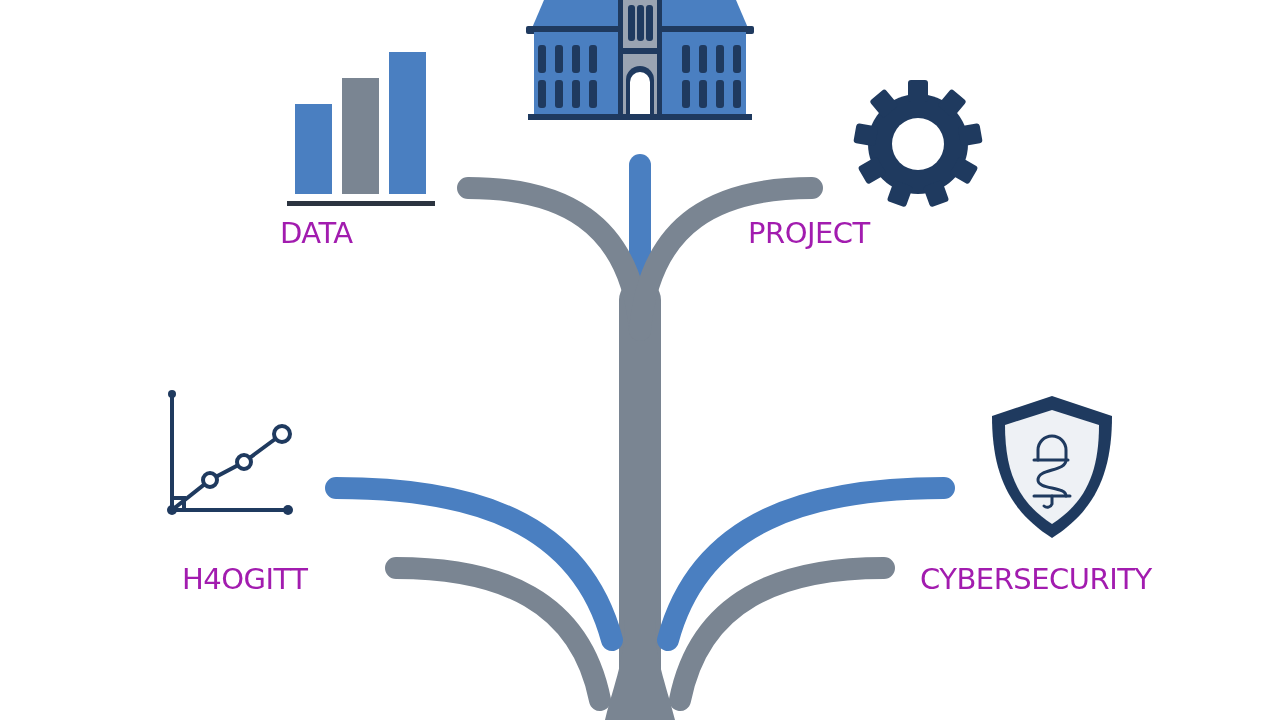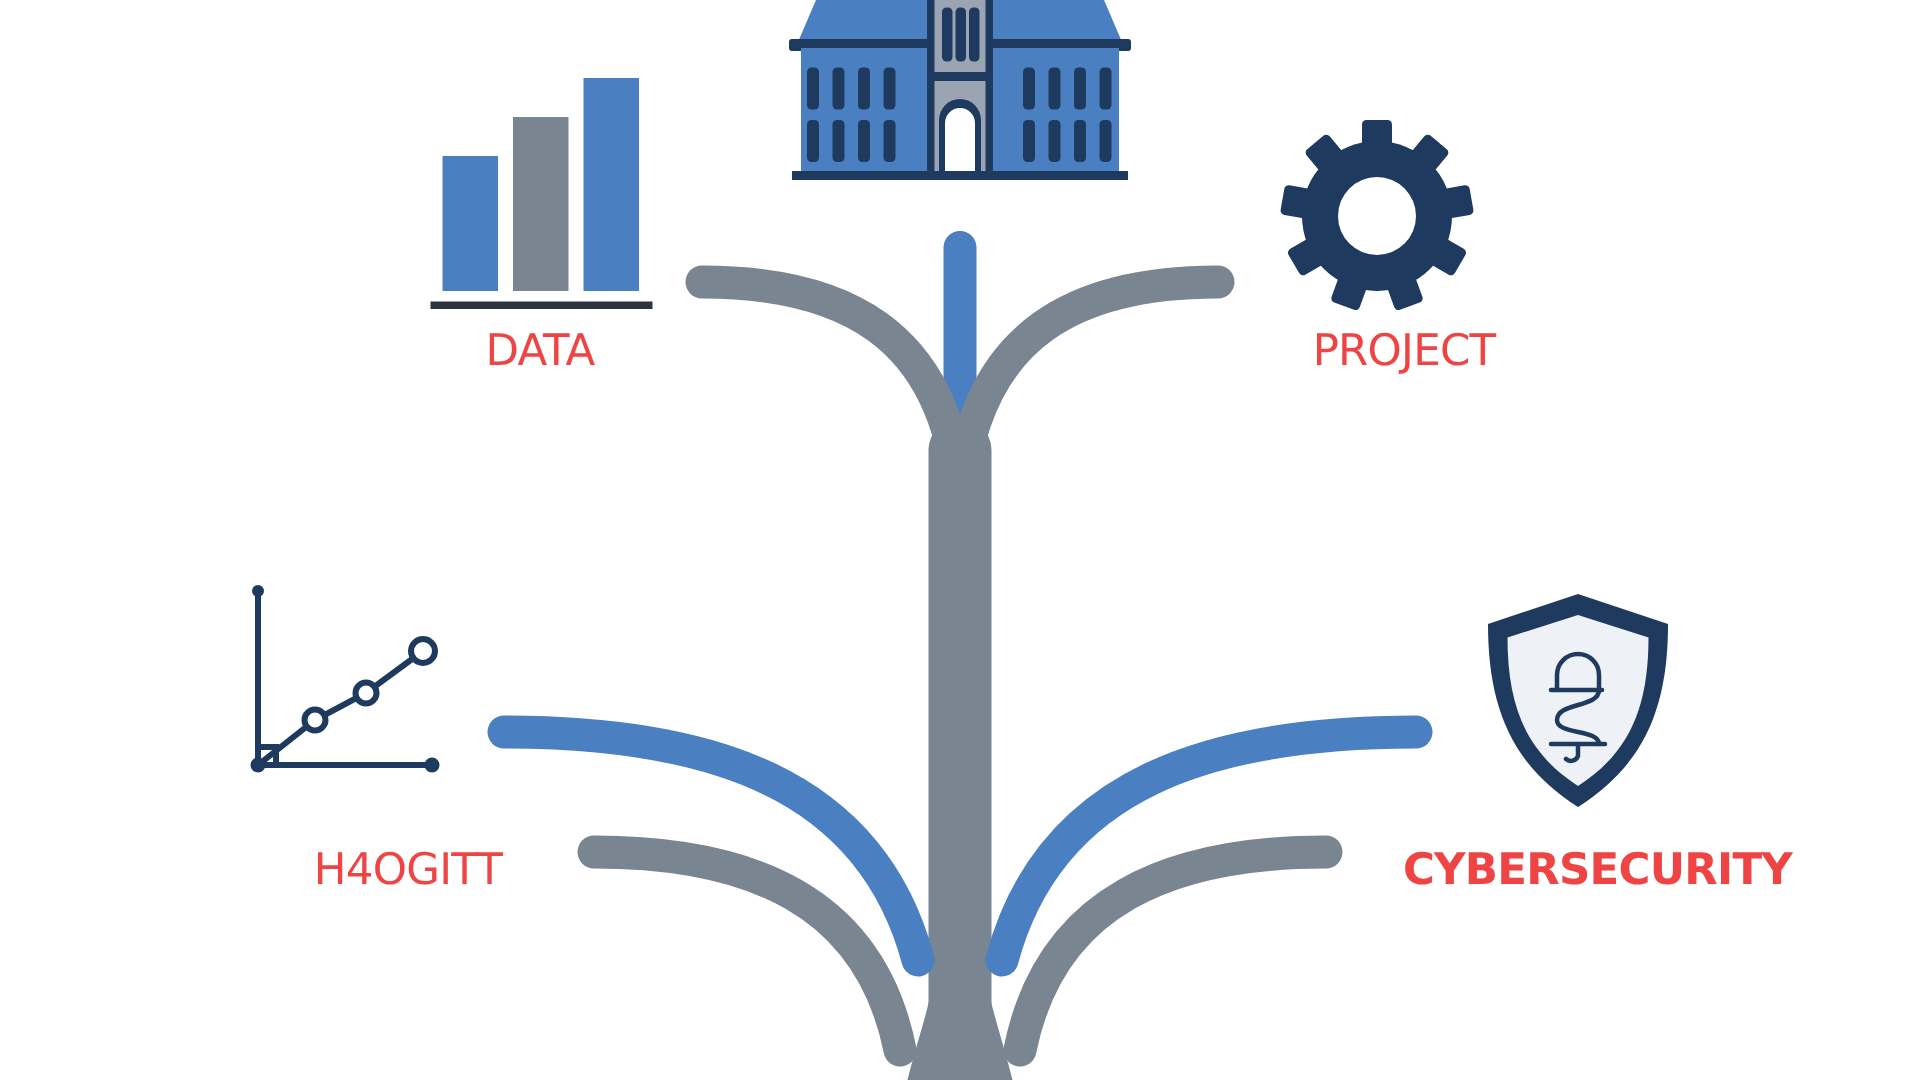--- a/index.html
+++ b/index.html
@@ -1,20 +1,20 @@
 <!DOCTYPE html>
 <html><head>
 <meta charset="utf-8">
 <style>
   html, body { margin:0; padding:0; }
   body { width:1280px; height:720px; background:#ffffff; position:relative; overflow:hidden;
          font-family:"DejaVu Sans", sans-serif; }
   svg.tree { position:absolute; left:0; top:0; }
-  .label { position:absolute; color:#ef4444; font-family:"DejaVu Sans", sans-serif;
-           font-size:29px; line-height:34px; text-align:center; letter-spacing:-0.5px; }
+  .label { position:absolute; color:#a21caf; font-family:"DejaVu Sans", sans-serif;
+           font-size:29px; line-height:34px; text-align:left; letter-spacing:-0.5px; }
   .icon { position:absolute; }
 </style>
 </head>
 <body>
 
 <svg class="tree" width="1280" height="720">
   <g fill="none" stroke-linecap="round">
 
     <path d="M640 720 L640 300" stroke="#7a8592" stroke-width="42"></path>
 
@@ -88,21 +88,21 @@
       <rect x="-10" y="-64" width="20" height="22" rx="3" transform="rotate(120)"></rect>
       <rect x="-10" y="-64" width="20" height="22" rx="3" transform="rotate(160)"></rect>
       <rect x="-10" y="-64" width="20" height="22" rx="3" transform="rotate(200)"></rect>
       <rect x="-10" y="-64" width="20" height="22" rx="3" transform="rotate(240)"></rect>
       <rect x="-10" y="-64" width="20" height="22" rx="3" transform="rotate(280)"></rect>
       <rect x="-10" y="-64" width="20" height="22" rx="3" transform="rotate(320)"></rect>
     </g>
   </g>
   <circle cx="0" cy="0" r="26" fill="#ffffff"></circle>
 </svg>
-<div class="label" style="left:806px;top:216px;width:260px;">
+<div class="label" style="left:748px;top:216px;width:260px;">
   <div>PROJECT</div>
 </div>
 
 <svg class="icon" style="left:158px;top:384px;" width="140" height="136" viewBox="0 0 140 136">
   <g stroke="#1f3a5f" stroke-width="4" fill="none" stroke-linecap="round">
     <line x1="14" y1="10" x2="14" y2="126"></line>
     <line x1="14" y1="126" x2="130" y2="126"></line>
     <polyline points="14,126 52,96 86,78 124,50"></polyline>
     <circle cx="52" cy="96" r="7" fill="#ffffff"></circle>
     <circle cx="86" cy="78" r="7" fill="#ffffff"></circle>
@@ -119,13 +119,13 @@
   <path d="M66 4 L126 24 C126 80 110 118 66 146 C22 118 6 80 6 24 Z" fill="#1f3a5f"></path>
   <path d="M66 18 L113 33 C113 80 100 110 66 132 C32 110 19 80 19 33 Z" fill="#eef1f5"></path>
   <g stroke="#1f3a5f" stroke-width="3" fill="none" stroke-linecap="round">
     <path d="M52 68 L52 58 A14 14 0 0 1 80 58 L80 68"></path>
     <line x1="48" y1="68" x2="82" y2="68"></line>
     <path d="M80 68 C80 80 52 76 52 88 C52 98 80 94 80 104"></path>
     <line x1="48" y1="104" x2="84" y2="104"></line>
     <path d="M66 104 L66 112 A5 5 0 0 1 58 114"></path>
   </g>
 </svg>
-<div class="label" style="left:920px;top:562px;width:290px;font-weight:bold;">CYBERSECURITY</div>
+<div class="label" style="left:920px;top:562px;width:290px;">CYBERSECURITY</div>
 
 </body></html>

